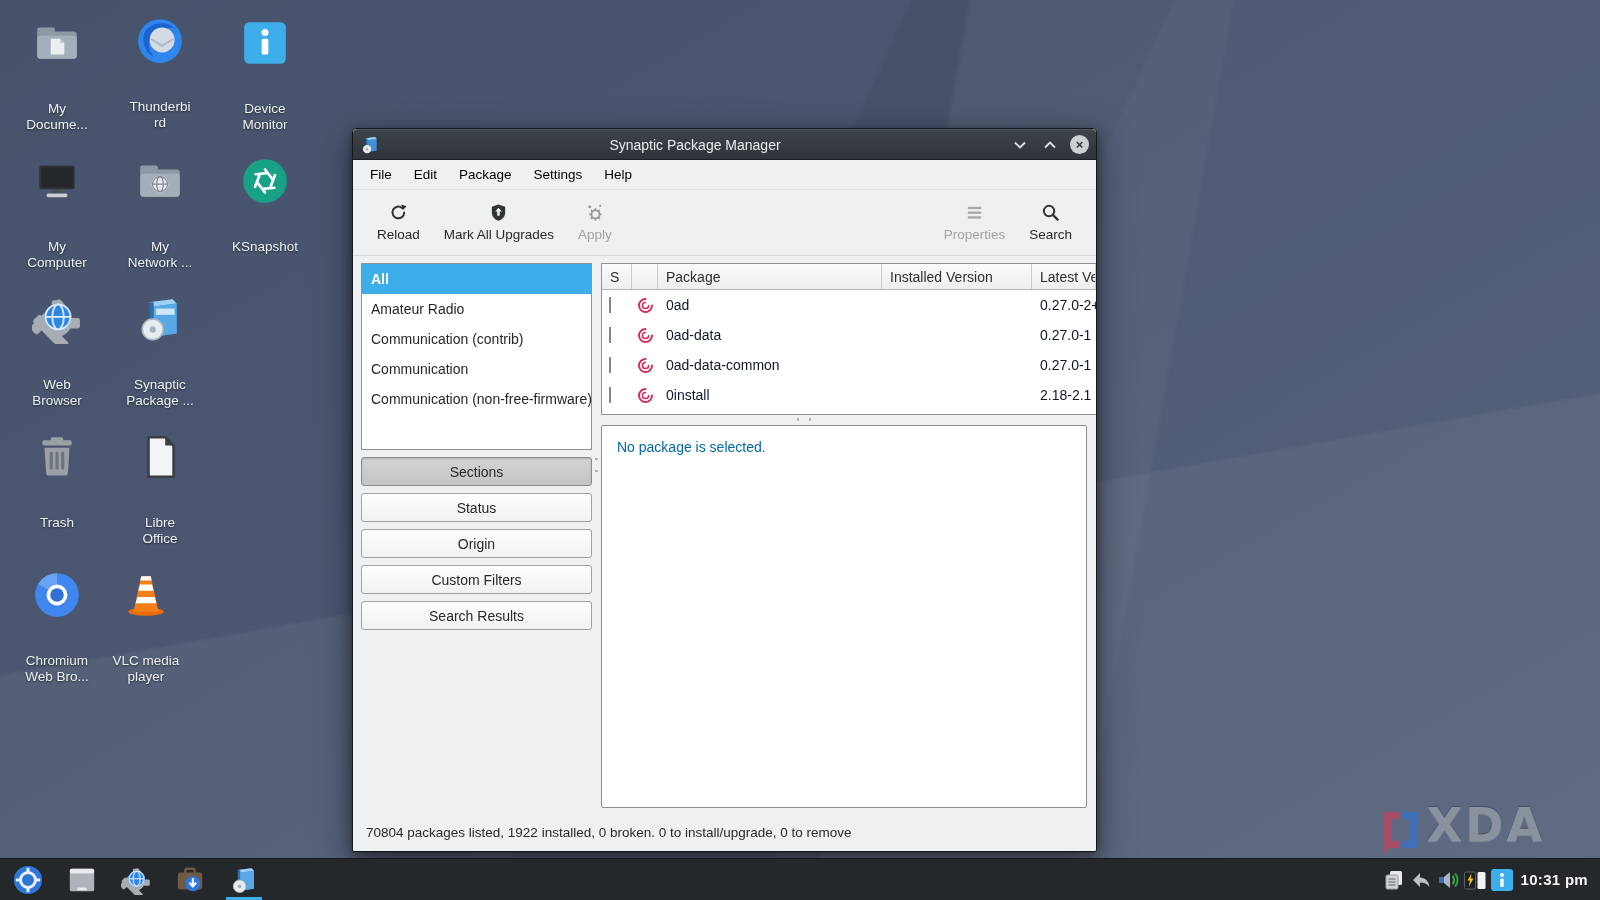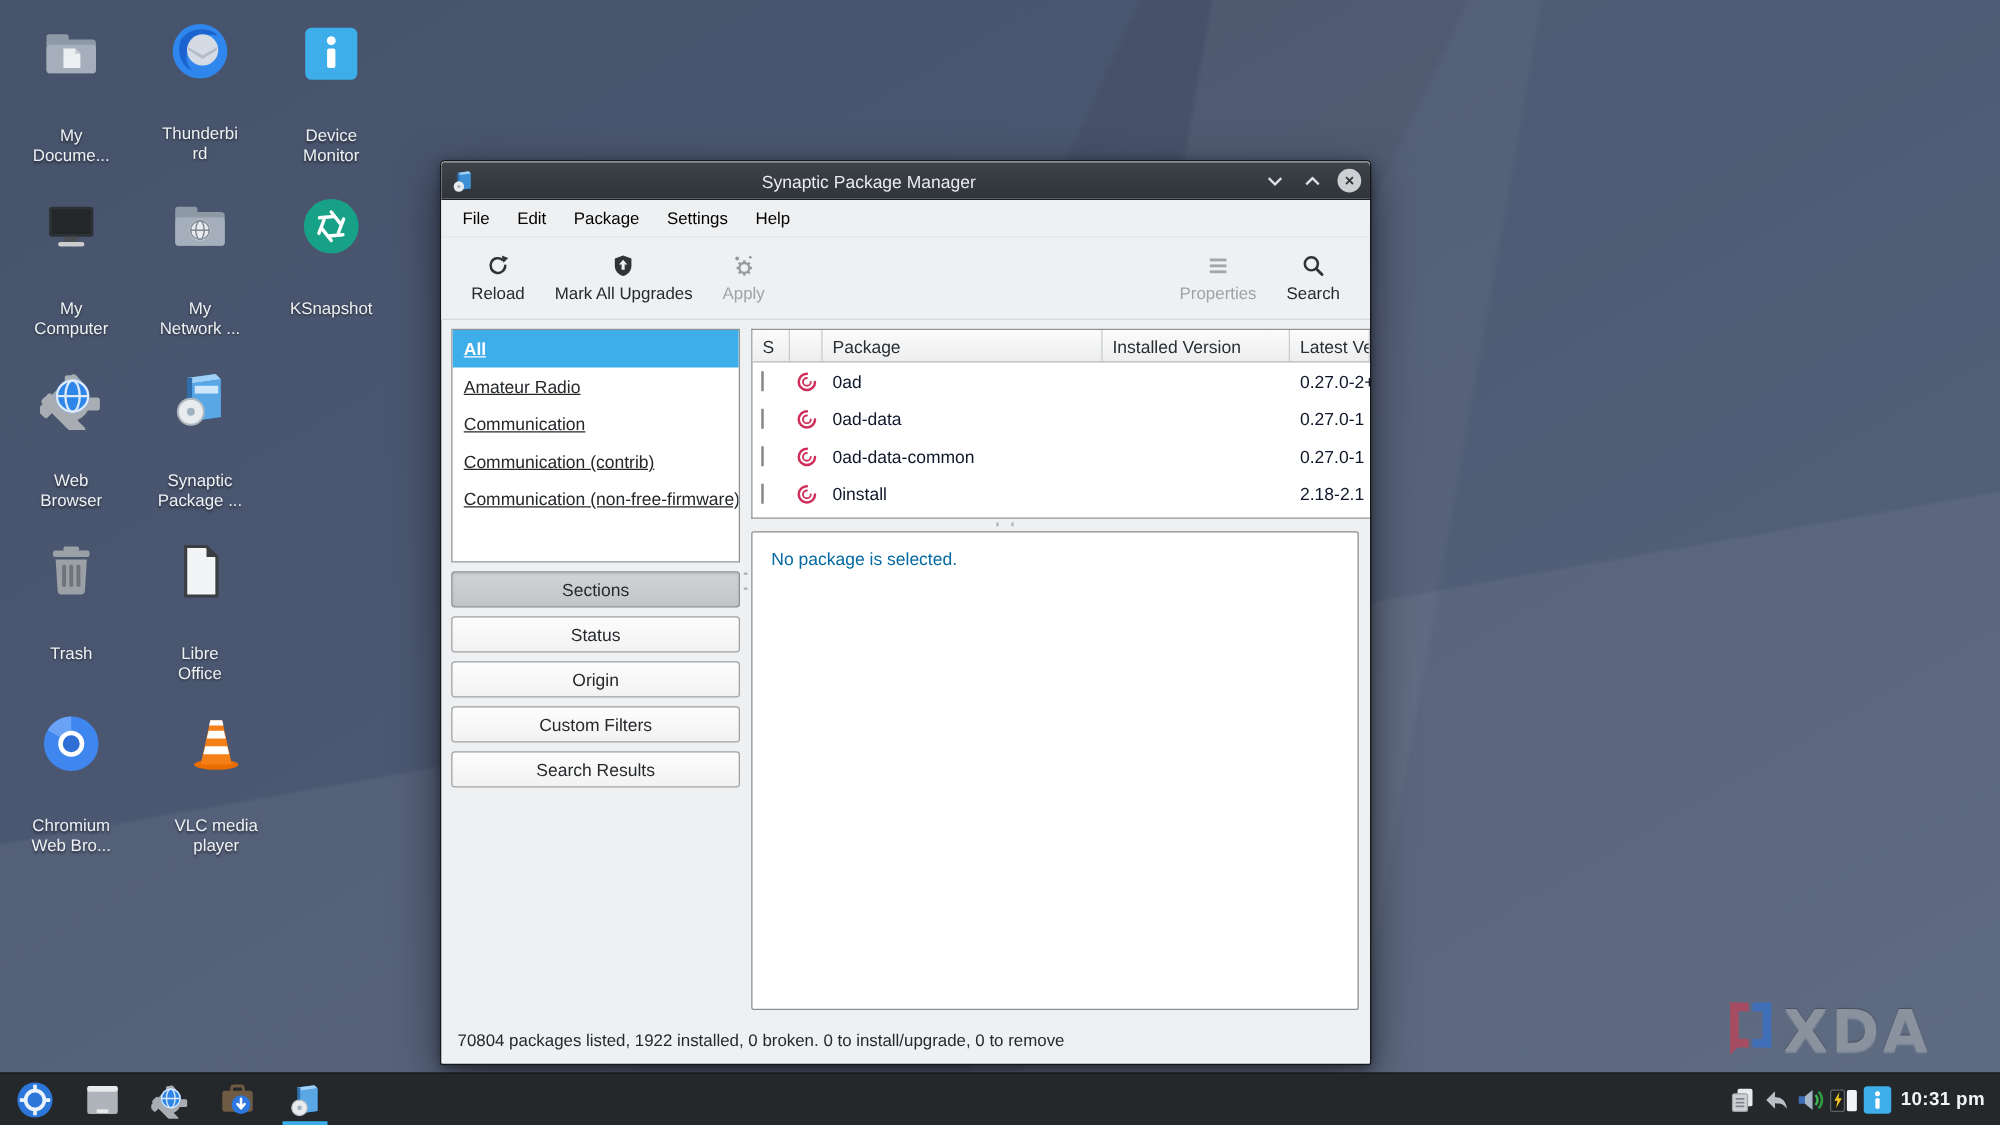--- a/index.html
+++ b/index.html
@@ -47,21 +47,21 @@
   .tool { display:flex; flex-direction:column; align-items:center; justify-content:center; gap:5px; padding:0 12px; font-size:13.5px; color:#26292c; }
   .tool svg { width:19px; height:19px; }
   .tool.disabled { color:#a0a2a4; }
   .tool.disabled svg { opacity:.45; }
   .tool.properties { margin-left:auto; }
 
   .content { flex:1; display:flex; padding:7px 0 6px 8px; min-height:0; }
 
   .sidebar { width:231px; flex:0 0 231px; display:flex; flex-direction:column; }
   .section-list { background:#fff; border:1px solid #8f9193; height:187px; overflow:hidden; }
-  .section-item { height:30px; display:flex; align-items:center; padding-left:9px; font-size:14px; color:#24272a; white-space:nowrap; overflow:hidden;text-decoration:underline; }
+  .section-item { height:30px; display:flex; align-items:center; padding-left:9px; font-size:14px; color:#24272a; white-space:nowrap; overflow:hidden; }
   .section-item.selected { background:#3daee9; color:#fff; font-weight:bold; }
   .filter-buttons { margin-top:7px; display:flex; flex-direction:column; gap:7px; }
   .fbtn {
     height:29px; border:1px solid #9fa1a3; border-radius:3px; font-size:14px; color:#26292c;
     background:linear-gradient(#fdfdfd,#f2f2f3); display:flex; align-items:center; justify-content:center;
   }
   .fbtn.active { background:linear-gradient(#d2d3d4,#c3c4c5); border-color:#8a8c8e; box-shadow:inset 0 1px 2px rgba(0,0,0,.15); }
 
   .vsplit { width:9px; flex:0 0 9px; position:relative; }
   .vsplit::after { content:""; position:absolute; left:3px; top:195px; width:3px; height:10px;
@@ -98,21 +98,21 @@
   .tb-left { display:flex; align-items:center; gap:22px; }
   .tb-item { width:32px; height:32px; display:flex; align-items:center; justify-content:center; position:relative; }
   .tb-item svg { width:30px; height:30px; }
   .tb-item.active::after { content:""; position:absolute; bottom:-4px; left:-2px; width:36px; height:3px; background:#3daee9; }
   .tb-right { margin-left:auto; display:flex; align-items:center; gap:3px; }
   .tray-ico { width:24px; height:24px; display:flex; align-items:center; justify-content:center; }
   .tray-ico svg { width:24px; height:24px; }
   .clock { color:#f2f4f6; font-size:15px; font-weight:bold; margin-left:4px; letter-spacing:.3px; }
 
   
-  .watermark { position:absolute; right:55px; bottom:52px; display:flex; align-items:flex-start; opacity:.88; }
+  .watermark { position:absolute; right:55px; bottom:52px; display:flex; align-items:flex-end; opacity:.88; }
   .wm-bl { position:relative; width:15px; height:36px; border:7px solid #b04a60; border-right:none; margin-right:3px; }
   .wm-bl::after { content:""; position:absolute; left:-7px; bottom:-13px; border-style:solid; border-width:7px 7px 0 0; border-color:#b04a60 transparent transparent transparent; }
   .wm-br { width:15px; height:36px; border:7px solid #3c70c0; border-left:none; }
   .wm-text { font-family:"DejaVu Sans",sans-serif; font-size:46px; font-weight:800; color:#9198a3;
     letter-spacing:3px; margin-left:10px; line-height:1; text-shadow:0 1px 1px rgba(255,255,255,.25), 0 -1px 1px rgba(0,0,0,.3); }
 </style>
 </head>
 <body>
 
 <div>
@@ -249,21 +249,21 @@
     <svg viewBox="0 0 48 48">
         <circle cx="24" cy="24" r="21" fill="#3f87ef"></circle>
         <path d="M24 3 a21 21 0 0 0 -18 10.5 l9.5 5.5 a10 10 0 0 1 8.5 -5 Z" fill="#6aa3f6"></path>
         <circle cx="24" cy="24" r="10" fill="#fff"></circle>
         <circle cx="24" cy="24" r="6.5" fill="#2f6fd6"></circle>
       </svg>
     <div class="di-label">Chromium
 Web Bro...</div>
   </div>
 
-  <div class="dicon" style="left:119px;top:570px;align-items:center;">
+  <div class="dicon" style="left:92px;top:570px;align-items:center;">
     <svg viewBox="0 0 48 48">
         <ellipse cx="24" cy="40" rx="17" ry="4" fill="#e96d00"></ellipse>
         <path d="M19.5 6 h9 L36 40 H12 Z" fill="#f57f17"></path>
         <path d="M18.2 14 h11.6 l1.5 6 H16.7 Z" fill="#fff"></path>
         <path d="M15.6 26 h16.8 l1.5 6 H14.1 Z" fill="#fff"></path>
         <path d="M19.5 6 h9 l1 4 h-11 Z" fill="#fff"></path>
       </svg>
     <div class="di-label">VLC media
 player</div>
   </div>
@@ -347,22 +347,22 @@
       <span>Search</span>
     </div>
   </div>
 
   <div class="content">
 
     <div class="sidebar">
       <div class="section-list">
         <div class="section-item selected">All</div>
         <div class="section-item">Amateur Radio</div>
+        <div class="section-item">Communication (contrib)</div>
         <div class="section-item">Communication</div>
-        <div class="section-item">Communication (contrib)</div>
         <div class="section-item">Communication (non-free-firmware)</div>
       </div>
       <div class="filter-buttons">
         <div class="fbtn active">Sections</div>
         <div class="fbtn">Status</div>
         <div class="fbtn">Origin</div>
         <div class="fbtn">Custom Filters</div>
         <div class="fbtn">Search Results</div>
       </div>
     </div>

